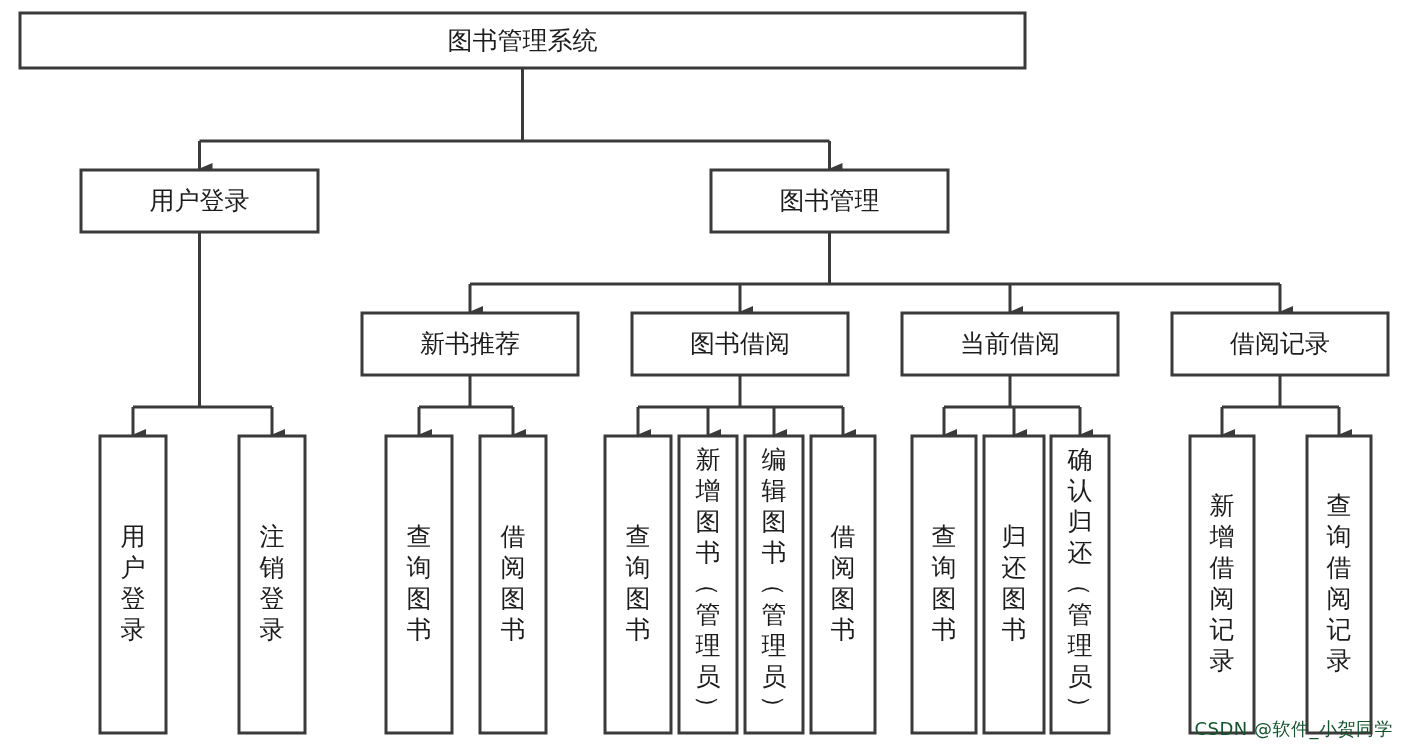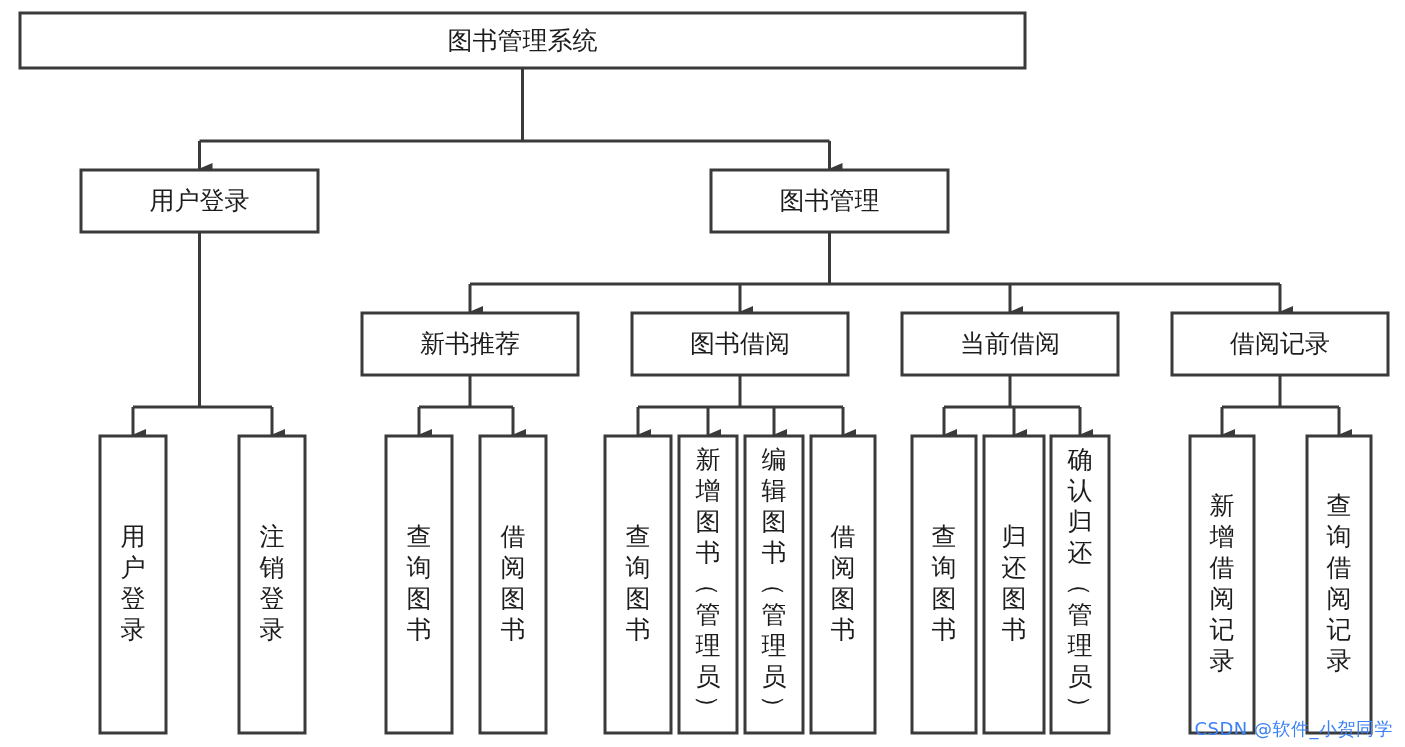--- a/index.html
+++ b/index.html
@@ -48,21 +48,21 @@
     font-size: 25px;
     fill: #1c1c1c;
     text-anchor: middle;
   }
   .watermark {
     position: absolute;
     right: 12px;
     bottom: 6px;
     font-family: "DejaVu Sans", "Liberation Sans", sans-serif;
     font-size: 18px;
-    color: #3b82f6;
+    color: #14532d;
     letter-spacing: 0.5px;
     white-space: nowrap;
     user-select: none;
   }
 </style>
 </head>
 <body>
 
 <svg id="diagram" viewBox="0 0 1405 747">
   <defs>

